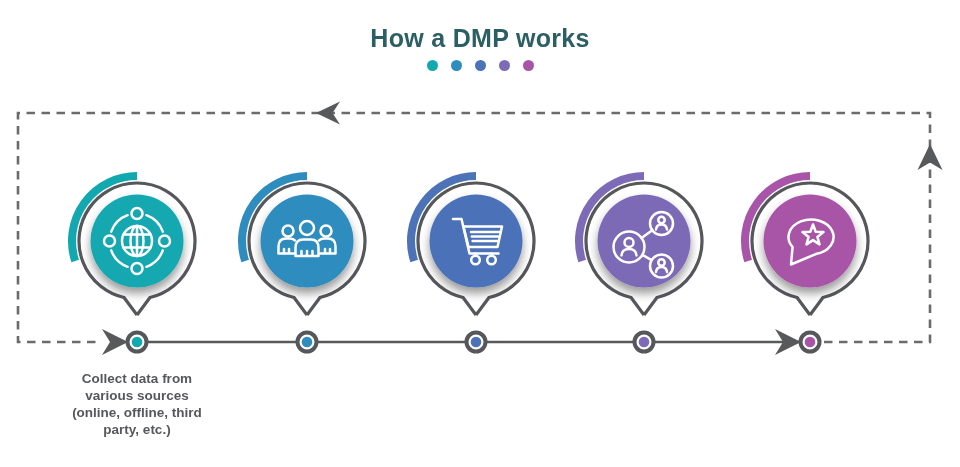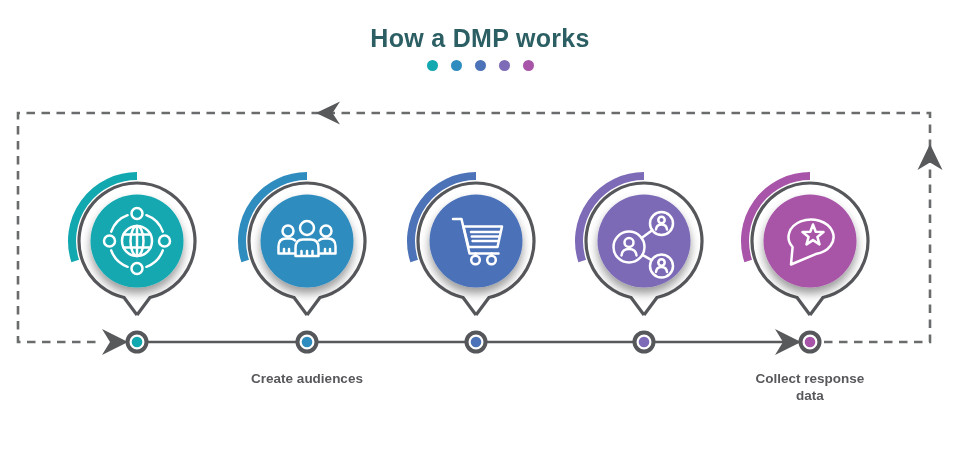--- a/index.html
+++ b/index.html
@@ -150,17 +150,18 @@
       </defs>
     <path d="M 75 147 L 62 129.5 A 58 58 0 1 1 88 129.5 L 75 147" fill="none" stroke-width="3.2" style="stroke: rgb(85, 87, 91);"></path>
     <path d="M 75 8 A 65 65 0 0 0 13.2 93.1" fill="none" stroke-width="8" style="stroke: rgb(168, 84, 168);"></path>
     <circle cx="75" cy="73" r="46.5" filter="url(#sh4)" style="fill: rgb(168, 84, 168);"></circle>
     <g class="icon">
       <path d="M 57.6 79 A 22.5 17.5 0 1 1 80.7 86.1 L 56 96.5 Z"></path>
       <polygon points="78,56.5 80.7,63.8 88.5,64.1 82.4,68.9 84.5,76.4 78,72.1 71.5,76.4 73.6,68.9 67.5,64.1 75.3,63.8"></polygon>
     </g>
   </svg>
 
-  <p class="step-label l2">Create audiences</p>
-  <p class="step-label l5">Collect response
-data</p>
+  <p class="step-label l1">Collect data from
+various sources
+(online, offline, third
+party, etc.)</p>
 
 </div>
 
 </body></html>

